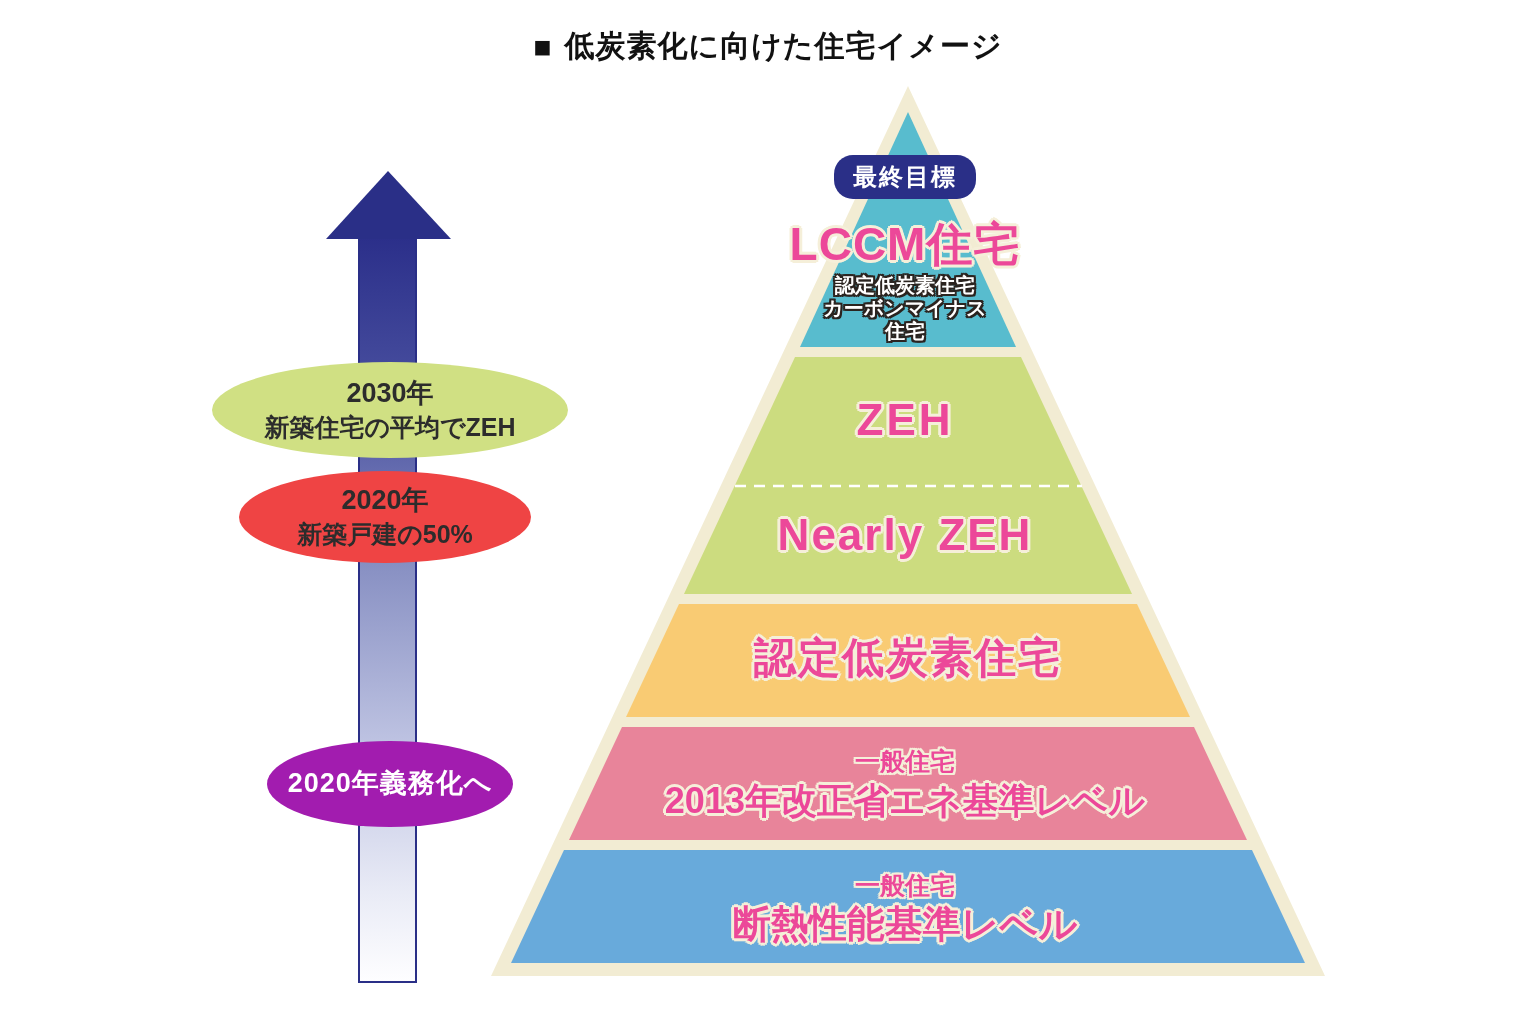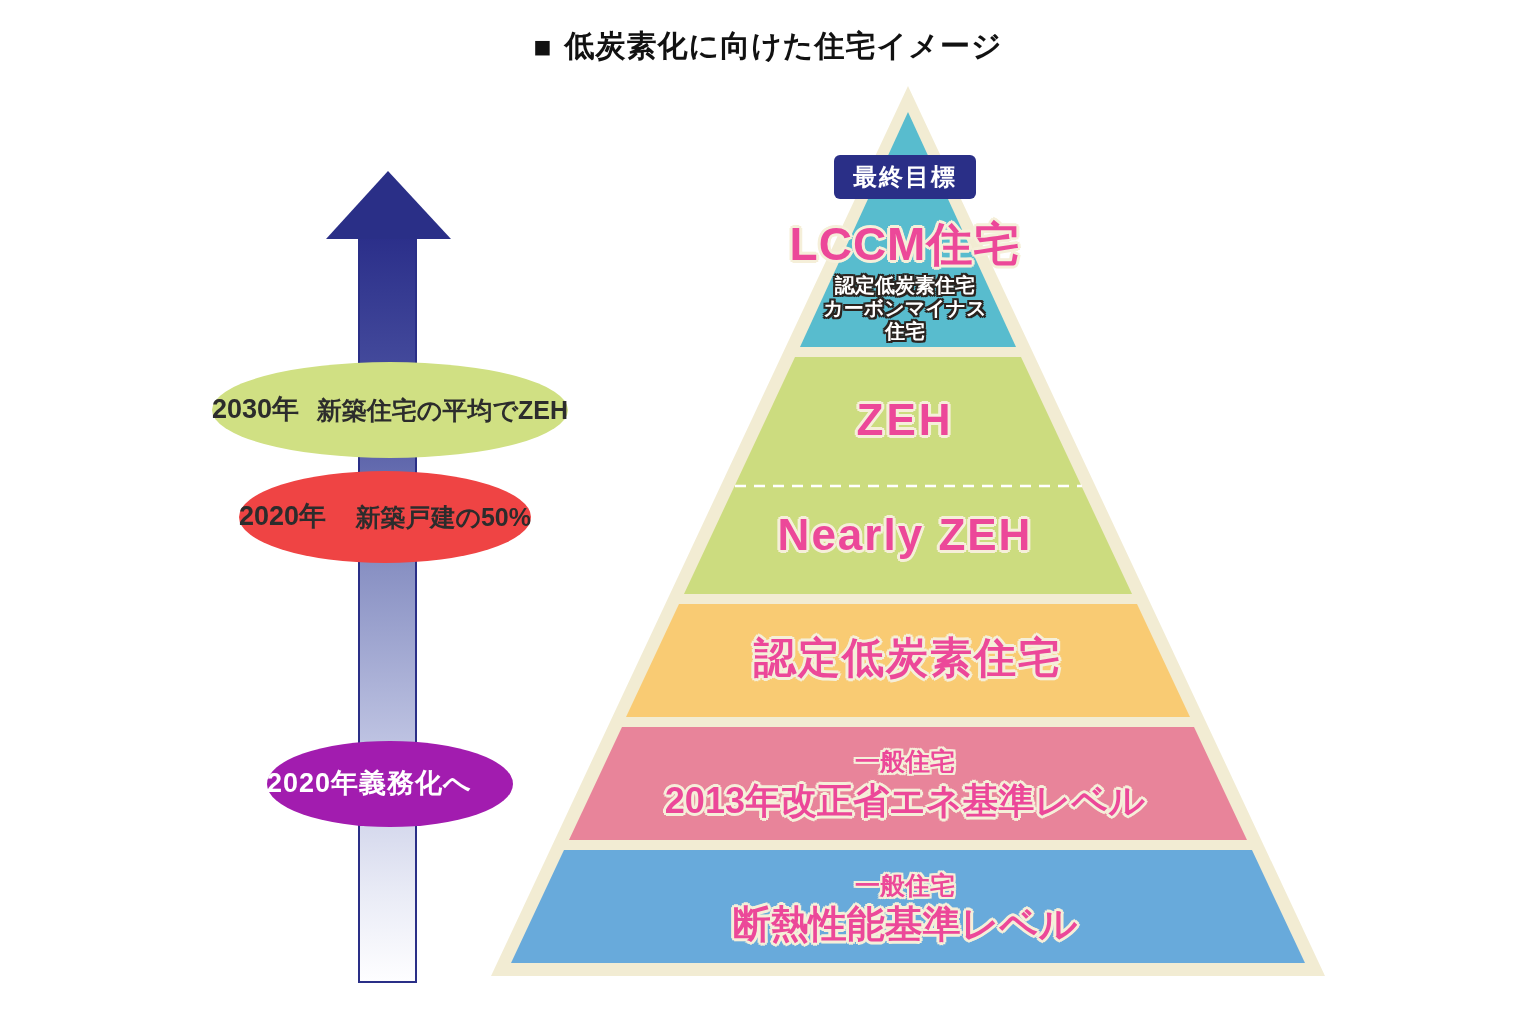--- a/index.html
+++ b/index.html
@@ -16,35 +16,35 @@
   .title .bullet{font-size:30px;line-height:30px;}
   .pyr-label{
     position:absolute;transform:translate(-50%,-50%);white-space:nowrap;
     color:#ec4899;text-align:center;line-height:1.1;
   }
   .st-cream-3{text-shadow:-3px 0 0 #f5efd9,3px 0 0 #f5efd9,0 -3px 0 #f5efd9,0 3px 0 #f5efd9,-2px -2px 0 #f5efd9,2px -2px 0 #f5efd9,-2px 2px 0 #f5efd9,2px 2px 0 #f5efd9;}
   .st-cream-2{text-shadow:-2px 0 0 #f5efd9,2px 0 0 #f5efd9,0 -2px 0 #f5efd9,0 2px 0 #f5efd9,-2px -2px 0 #f5efd9,2px -2px 0 #f5efd9,-2px 2px 0 #f5efd9,2px 2px 0 #f5efd9;}
   .st-dark-2{text-shadow:-2px 0 0 #2b2420,2px 0 0 #2b2420,0 -2px 0 #2b2420,0 2px 0 #2b2420,-2px -2px 0 #2b2420,2px -2px 0 #2b2420,-2px 2px 0 #2b2420,2px 2px 0 #2b2420;}
   .goal-badge{
     position:absolute;left:905px;top:177px;transform:translate(-50%,-50%);
-    color:#fff;font-size:24px;padding:6px 19px;border-radius:6px;white-space:nowrap;
+    color:#fff;font-size:24px;padding:6px 19px;border-radius:19px;white-space:nowrap;
     letter-spacing:2px;
   }
   .lccm-title{left:905px;top:244px;font-size:46px;letter-spacing:1px;}
   .lccm-sub{left:905px;top:308px;font-size:20px;line-height:23px;color:#ffffff;}
   .zeh-label{left:905px;top:420px;font-size:44px;letter-spacing:3px;}
   .nearly-label{left:905px;top:535px;font-size:44px;letter-spacing:2px;}
   .certified-label{left:908px;top:658px;font-size:42px;letter-spacing:2px;}
   .cat-pink{left:905px;top:762px;font-size:25px;}
   .main-pink{left:905px;top:801px;font-size:36px;}
   .cat-blue{left:905px;top:886px;font-size:25px;}
   .main-blue{left:905px;top:925px;font-size:38px;text-align:center;}
   .ellipse{
-    position:absolute;border-radius:50%;display:flex;flex-direction:row;
-    align-items:center;justify-content:space-between;text-align:center;
+    position:absolute;border-radius:50%;display:flex;flex-direction:column;
+    align-items:center;justify-content:center;text-align:center;
     color:#2c2c2c;line-height:1.3;
   }
   .ellipse .l1{font-size:27px;}
   .ellipse .l2{font-size:25px;}
   .ellipse-1{left:212px;top:362px;width:356px;height:96px;}
   .ellipse-2{left:239px;top:471px;width:292px;height:92px;}
   .ellipse-3{left:267px;top:741px;width:246px;height:86px;color:#ffffff;}
   .ellipse-3 .l1{font-size:27px;letter-spacing:1px;}
 </style>
 </head>

